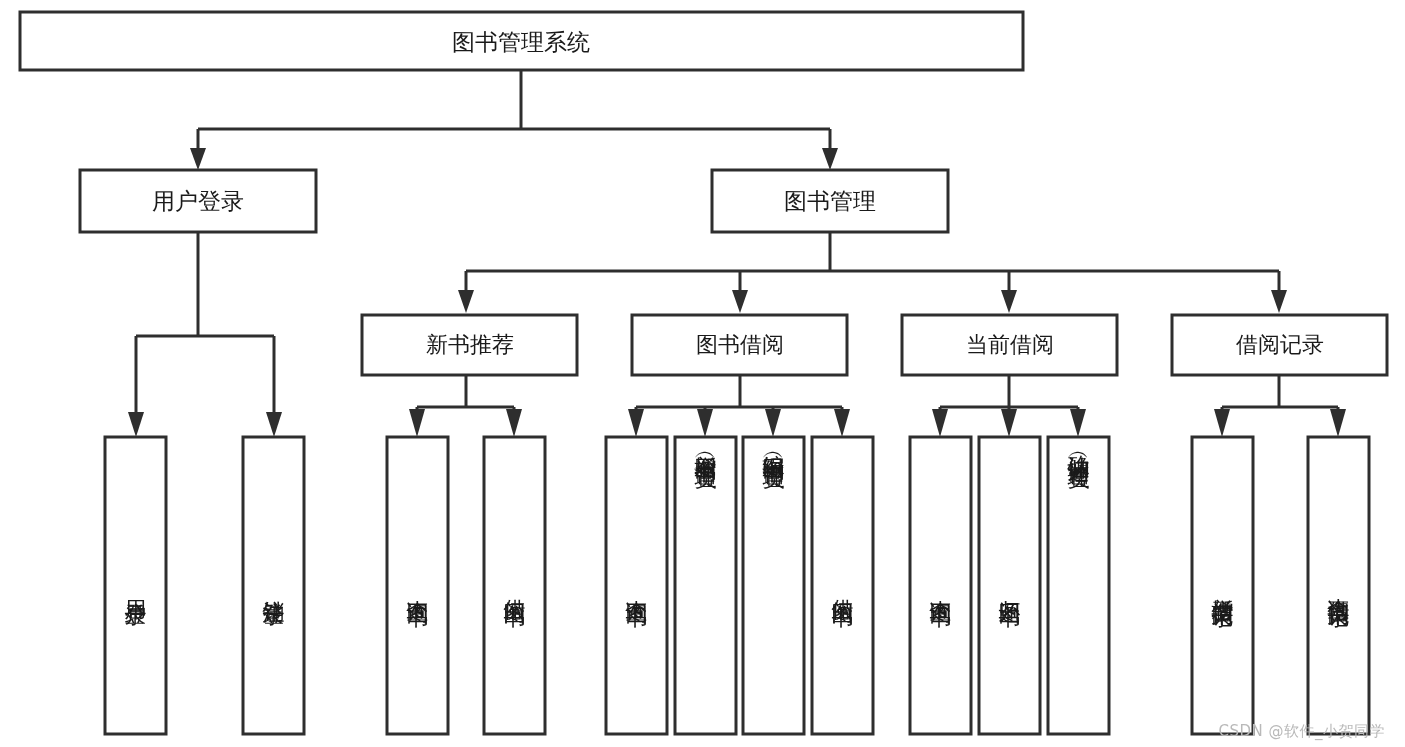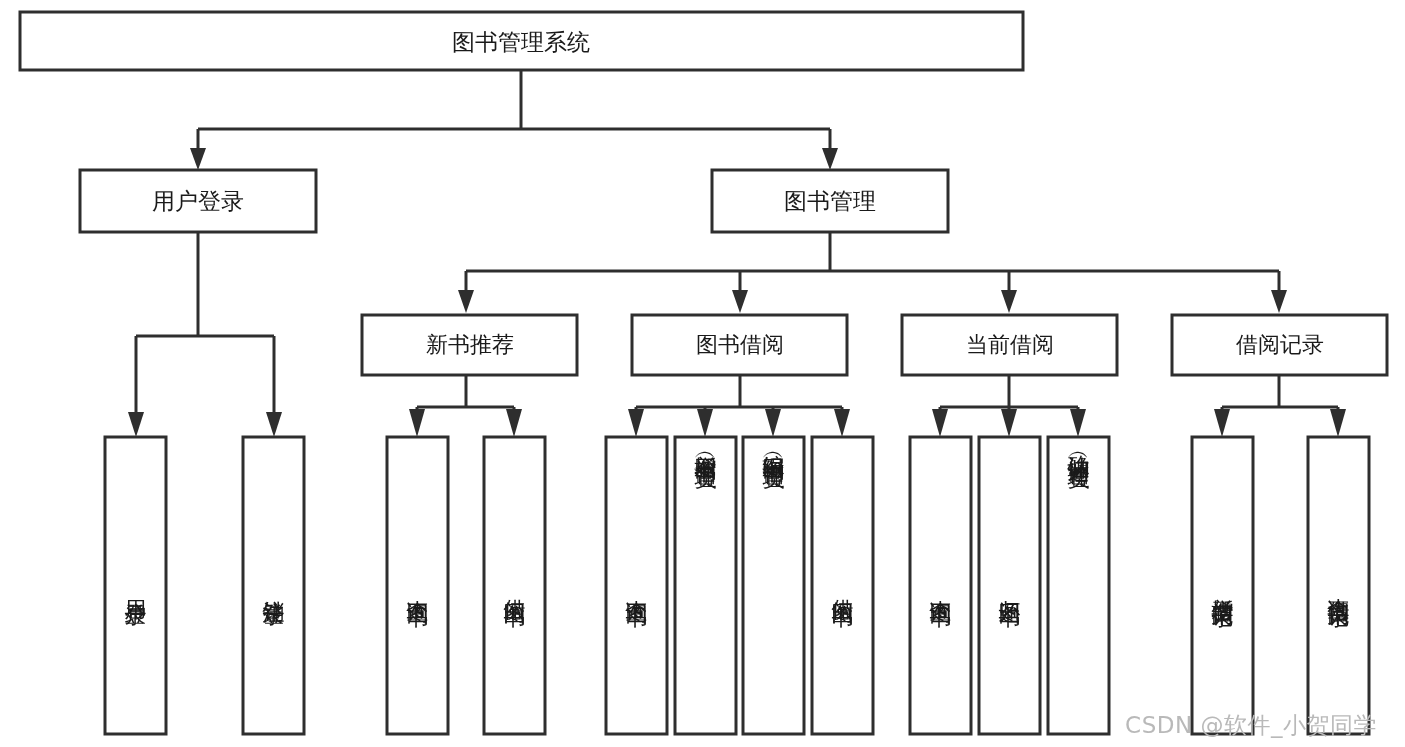--- a/index.html
+++ b/index.html
@@ -63,24 +63,24 @@
     text-orientation: upright;
     font-family: "DejaVu Sans", "Liberation Sans", sans-serif;
     font-size: 22px;
     line-height: 1.18;
     letter-spacing: 2px;
     color: #1a1a1a;
     white-space: nowrap;
   }
   .watermark {
     position: absolute;
-    right: 28px;
+    right: 20px;
     bottom: 6px;
     font-family: "DejaVu Sans", "Liberation Sans", sans-serif;
-    font-size: 23px;
+    font-size: 15px;
     color: #b9b9b9;
     letter-spacing: 0.5px;
     white-space: nowrap;
   }
 </style>
 </head>
 <body>
 
 <div id="diagram-root">
 

